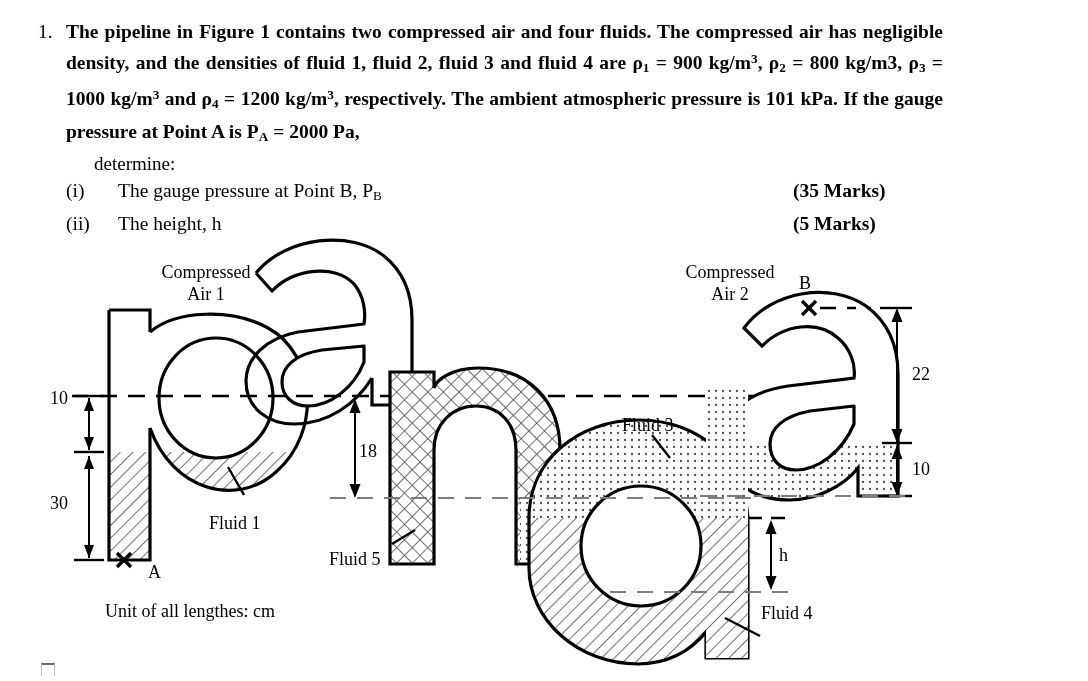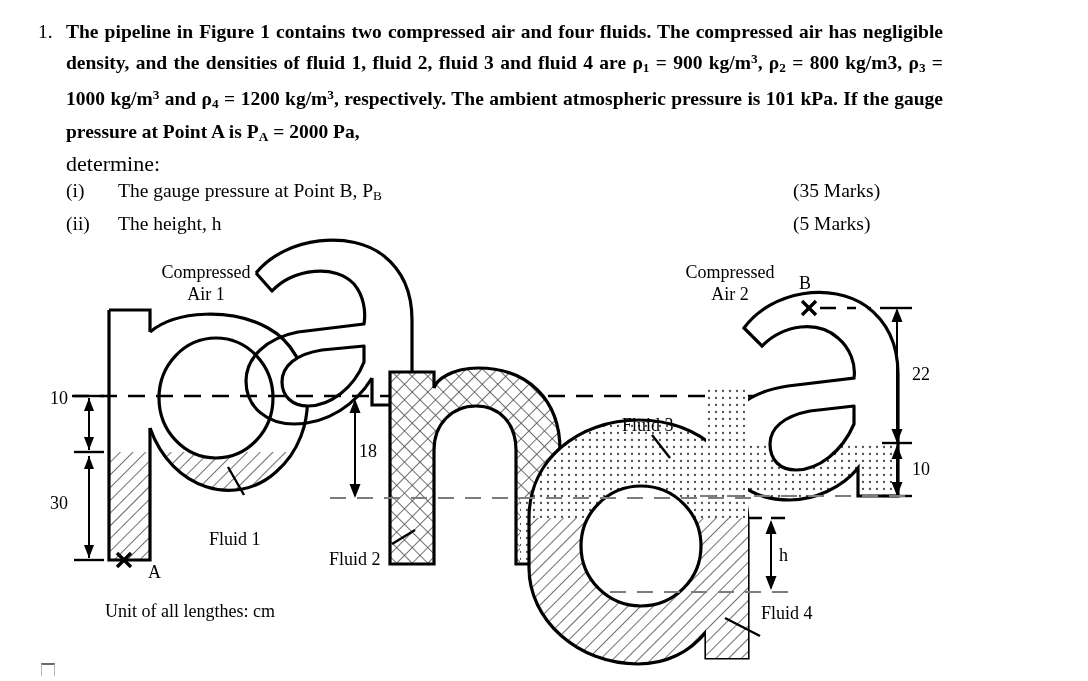--- a/index.html
+++ b/index.html
@@ -39,23 +39,24 @@
     font-size: 19.5px;
     line-height: 27px;
     text-align: justify;
     text-justify: inter-word;
   }
   .qpara {
     margin: 0;
     font-weight: bold;
   }
   .determine {
-    font-size: 22px;
+    font-size: 19px;
     line-height: 27px;
     margin-top: 0px;
+    margin-left: 28px;
   }
   sub { font-size: 0.68em; vertical-align: -0.25em; }
   sup { font-size: 0.68em; vertical-align: 0.45em; }
 
   .itemrow {
     display: flex;
     align-items: baseline;
     font-size: 19.5px;
     line-height: 28px;
   }
@@ -65,20 +66,21 @@
   }
   .itemtext {
     flex: 1 1 auto;
   }
   .marks {
     position: absolute;
     right: 0;
     width: 150px;
     text-align: left;
     font-size: 19.5px;
+    font-weight: bold;
   }
   .itemwrap { position: relative; }
 
   
   #figure {
     position: absolute;
     left: 0;
     top: 228px;
     width: 1031px;
     height: 440px;
@@ -339,22 +341,22 @@
     <div class="figlabel" style="left:50px; top:159px;">10</div>
     <div class="figlabel" style="left:50px; top:264px;">30</div>
     <div class="figlabel" style="left:325px; top:212px;margin-left:34px;">18</div>
     <div class="figlabel" style="left:912px; top:135px;">22</div>
     <div class="figlabel" style="left:912px; top:230px;">10</div>
     <div class="figlabel" style="left:779px; top:316px;">h</div>
 
     <div class="figlabel" style="left:148px; top:333px;">A</div>
     <div class="figlabel" style="left:799px; top:44px;">B</div>
 
-    <div class="figlabel" style="left:209px; top:300px;">Fluid 1</div>
-    <div class="figlabel" style="left:329px; top:320px;">Fluid 2</div>
+    <div class="figlabel" style="left:209px; top:284px;">Fluid 1</div>
+    <div class="figlabel" style="left:329px; top:320px;">Fluid 5</div>
     <div class="figlabel" style="left:603px; top:186px;margin-left:19px;">Fluid 3</div>
     <div class="figlabel" style="left:761px; top:374px;">Fluid 4</div>
 
     <div class="figlabel" style="left:105px; top:372px;">Unit of all lengthes: cm</div>
   </div>
 
   <div class="artifact"></div>
 </div>
 
 </body></html>

